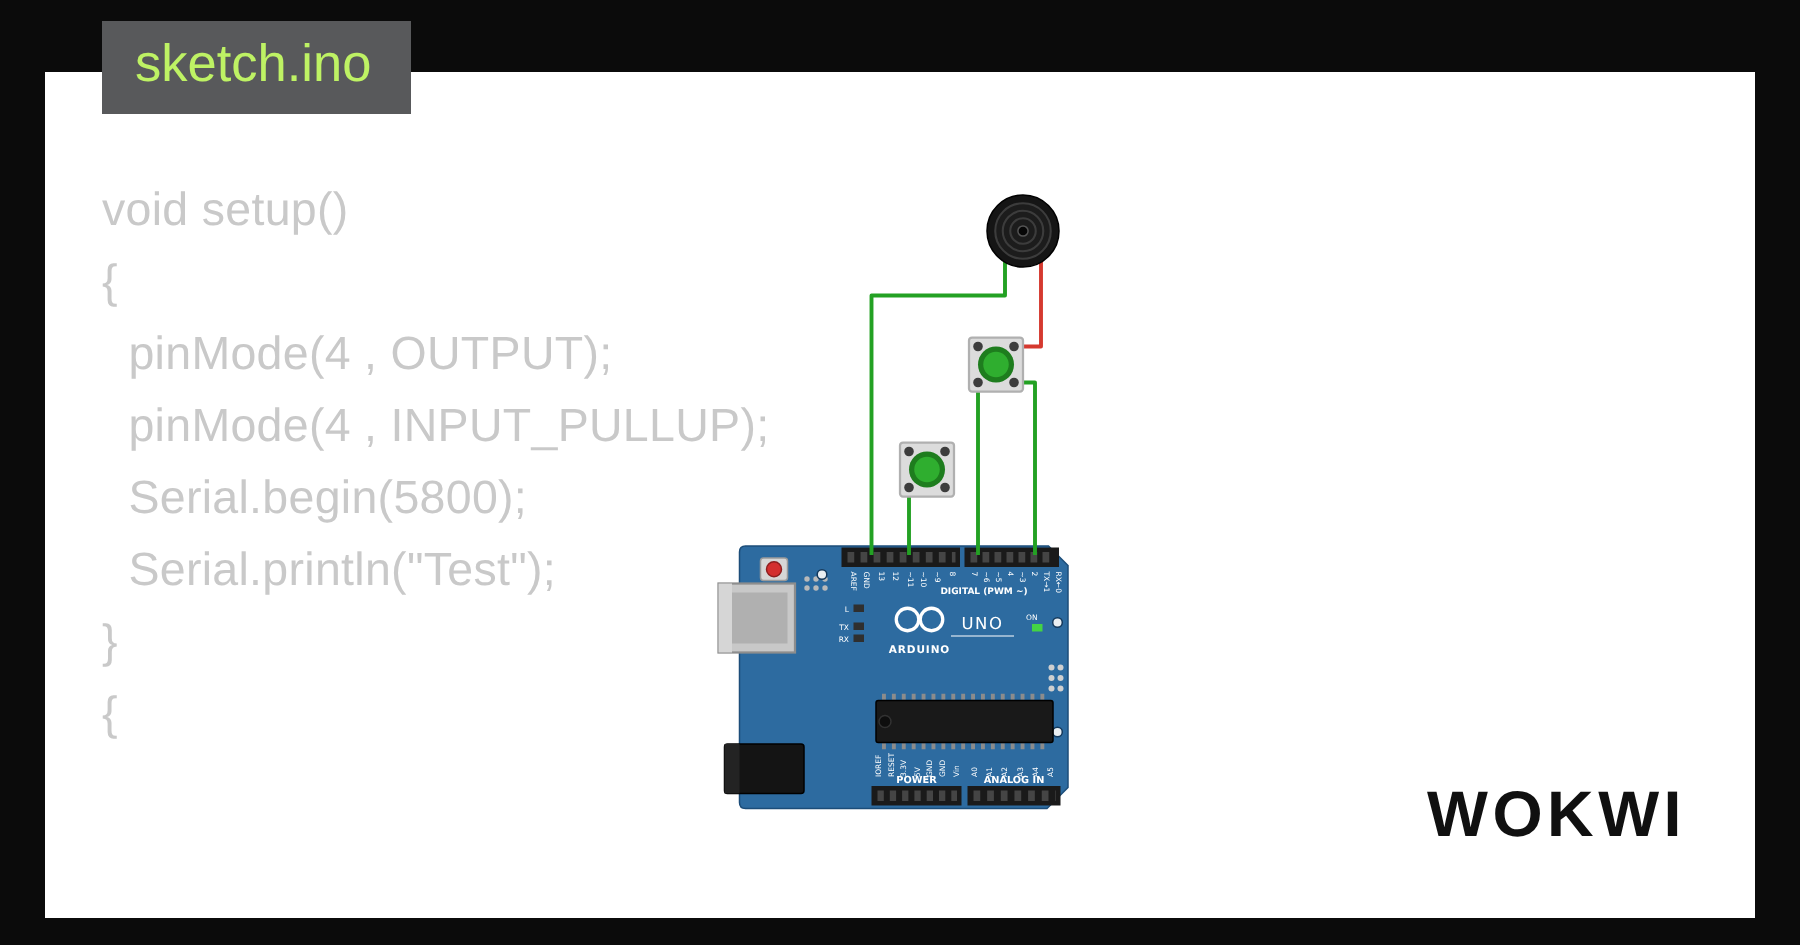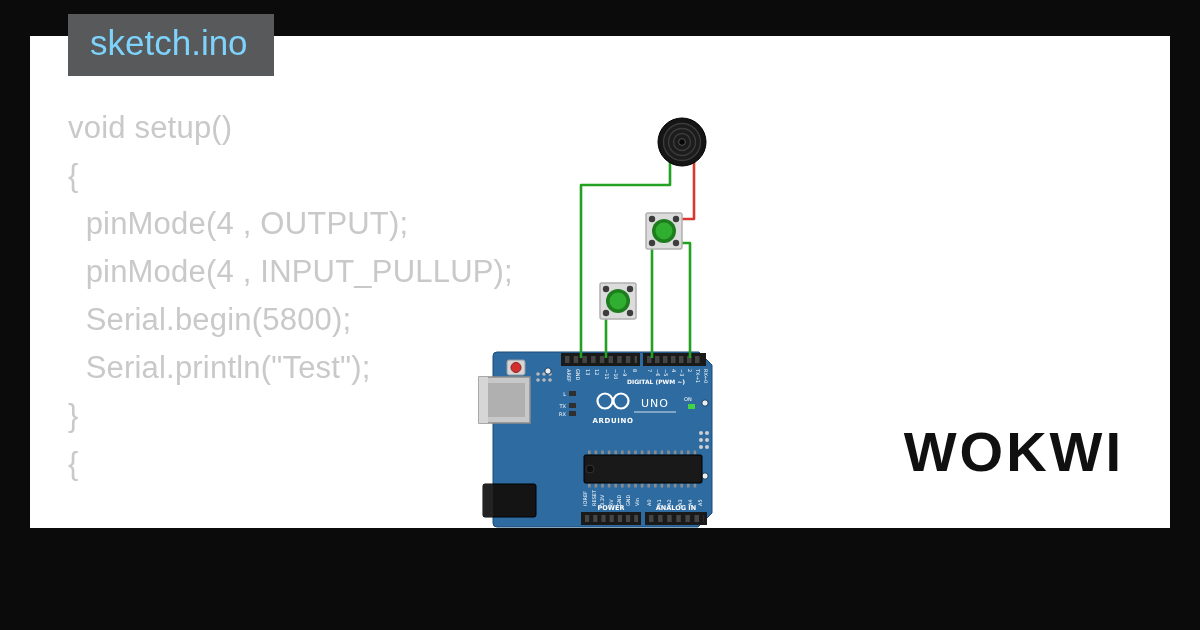--- a/index.html
+++ b/index.html
@@ -1,24 +1,24 @@
 <!DOCTYPE html>
 <html><head>
 <meta charset="utf-8">
 <style>
   html,body{margin:0;padding:0;background:#000;}
   .canvas{position:relative;width:1200px;height:630px;background:#0b0b0b;overflow:hidden;
           font-family:"Liberation Sans",sans-serif;}
-  .content{position:absolute;left:30px;top:36px;width:1140px;height:492px;background:#ffffff;overflow:hidden;}
-  .file-tab{position:absolute;left:68px;top:14px;z-index:6;color:#7dd3fc;font-size:35px;
+  .content{position:absolute;left:30px;top:48px;width:1140px;height:564px;background:#ffffff;overflow:hidden;}
+  .file-tab{position:absolute;left:68px;top:14px;z-index:6;color:#bef264;font-size:35px;
             padding:9px 26px 13px 22px;background:#58595b;}
   .code-block{position:absolute;left:38px;top:68px;font-size:31px;line-height:48px;letter-spacing:.2px;}
   .code-block div{white-space:pre;}
   .diagram{position:absolute;inset:0;}
-  .logo{position:absolute;right:46px;bottom:44px;font-size:56px;font-weight:600;letter-spacing:3px;text-align:center;}
+  .logo{position:absolute;right:46px;bottom:44px;font-size:43px;font-weight:600;letter-spacing:3px;text-align:center;}
   
   text{font-family:"DejaVu Sans","Liberation Sans",sans-serif;}
   .silk{fill:#ffffff;}
   .pin-labels text{fill:#ffffff;font-size:5px;}
   .grouplbl{font-size:6.5px;font-weight:bold;fill:#fff;}
   .tiny{font-size:5px;fill:#fff;}
 </style>
 </head>
 <body>
 

